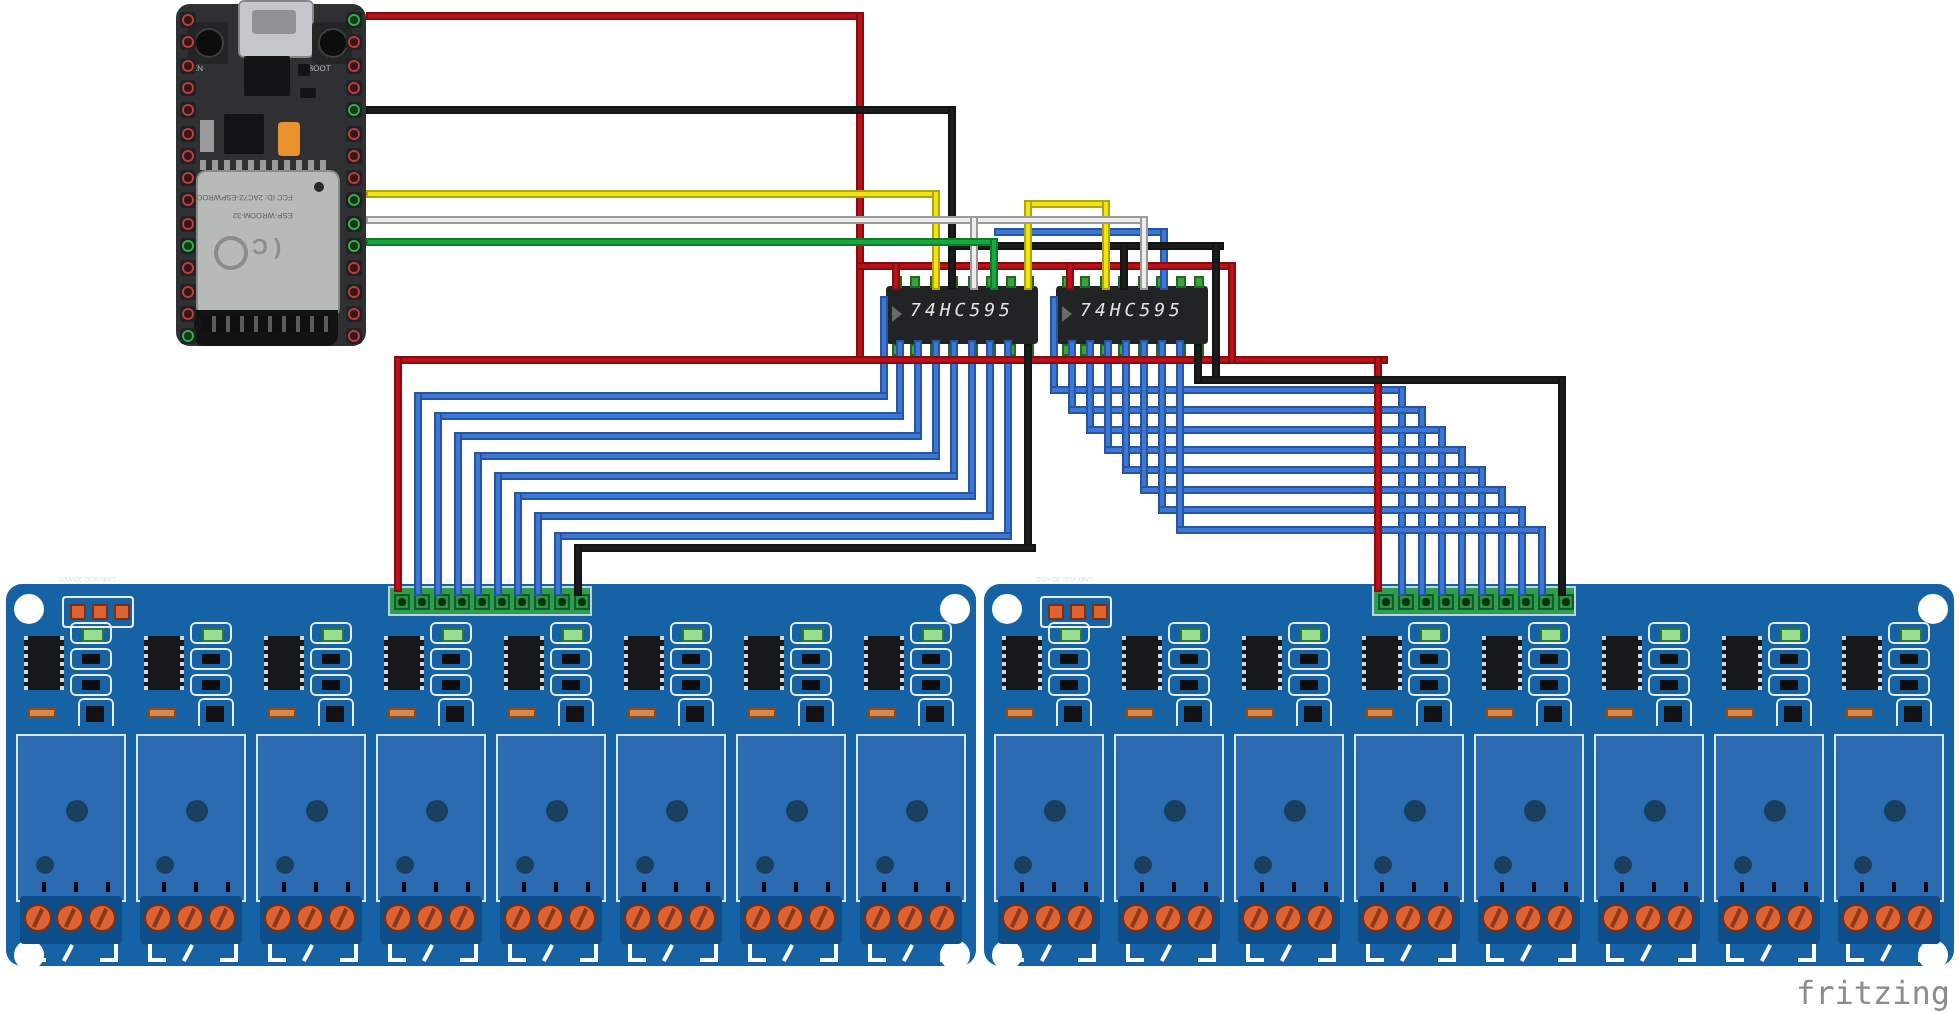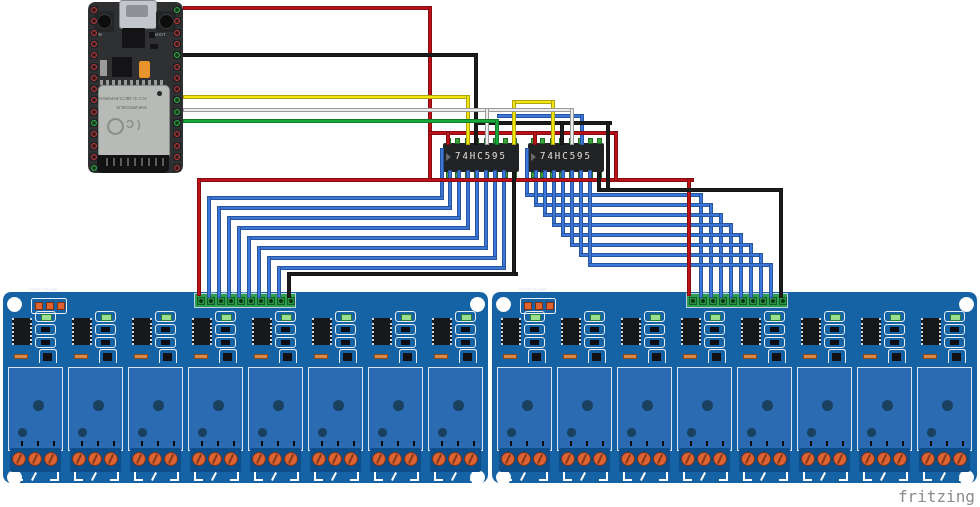--- a/index.html
+++ b/index.html
@@ -18,21 +18,21 @@
   .ic{position:absolute;background:#141416;border-radius:1px;}
   #shield{position:absolute;left:10px;top:83px;width:70px;height:72px;background:#b7bbb7;border:1px solid #888c88;border-radius:5px;}
   #shield .dot{position:absolute;right:7px;top:5px;width:5px;height:5px;border-radius:50%;background:#2a2a2a;}
   .fcc{position:absolute;left:3px;color:#5f615f;font-size:8px;white-space:nowrap;transform:rotate(180deg) scale(.48);transform-origin:center;width:60px;text-align:center;}
   .logoc{position:absolute;width:13px;height:13px;border:2px solid #8a8e8a;border-radius:50%;}
   .logot{position:absolute;color:#8a8e8a;font-size:11px;font-weight:bold;}
   #antenna{position:absolute;left:9px;top:153px;width:72px;height:18px;background:#131313;border-radius:0 0 5px 5px;overflow:hidden;}
   #antenna i{position:absolute;left:4px;top:3px;right:4px;height:8px;display:block;background:repeating-linear-gradient(90deg,#101010 0 5px,#5c5c5c 5px 7px);}
   #castel{position:absolute;left:12px;top:78px;width:66px;height:5px;background:repeating-linear-gradient(90deg,#9b9b9b 0 3px,transparent 3px 6px);}
   
-  .chip{position:absolute;width:76px;height:29px;background:#222325;border-radius:2px;top:143px;}
+  .chip{position:absolute;width:76px;height:29px;background:#222325;border-radius:2px;top:143px;font-style:italic;}
   .chip .lab{position:absolute;left:0;right:0;top:8px;text-align:center;color:#e3e3e3;font-family:"DejaVu Sans Mono",monospace;font-size:9px;letter-spacing:2px;}
   .chip .notch{position:absolute;left:3px;top:10px;width:0;height:0;border-left:5px solid #6a6a6a;border-top:4px solid transparent;border-bottom:4px solid transparent;}
   .cpin{position:absolute;width:5px;height:6px;background:#3da23c;border:1px solid #1e6b22;box-sizing:border-box;}
   
   .board{position:absolute;top:292px;width:485px;height:191px;background:#1563a4;border-radius:8px;}
   .hole{position:absolute;width:15px;height:15px;border-radius:50%;background:#ffffff;}
   .relay{position:absolute;top:75px;width:55px;height:84px;background:#2a6bb1;border:1px solid #dce6f0;box-sizing:border-box;}
   .relay .d1{position:absolute;left:24px;top:32px;width:11px;height:11px;border-radius:50%;background:#19405f;}
   .relay .d2{position:absolute;left:9px;top:60px;width:9px;height:9px;border-radius:50%;background:#19405f;}
   .term{position:absolute;top:156px;width:51px;height:24px;background:#0d4d8a;border-radius:2px;}

